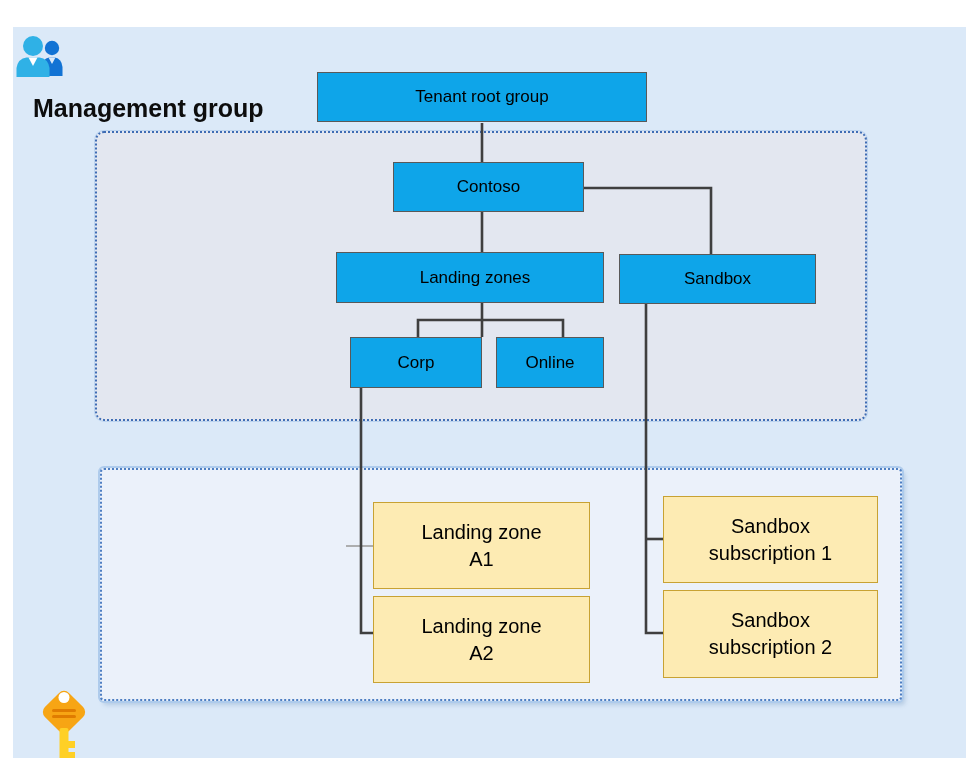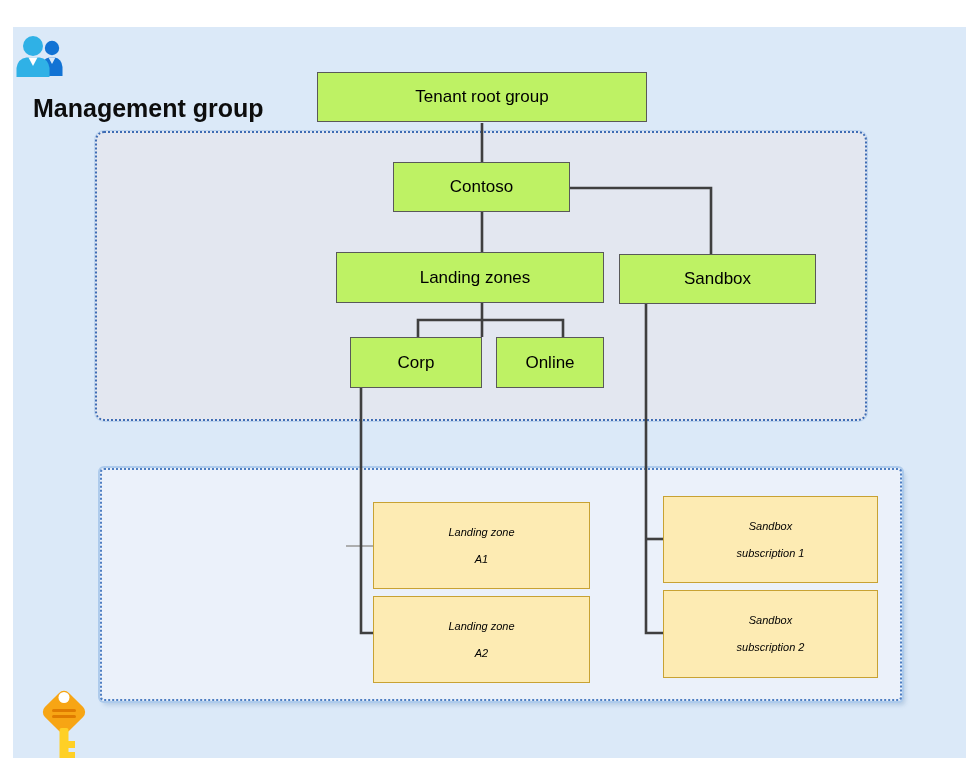--- a/index.html
+++ b/index.html
@@ -18,32 +18,32 @@
     background:#ebf1fa; border:2px dotted #4d7ec2; border-radius:4px;
     box-shadow:0 0 0 2px #aecbec, 3px 4px 4px rgba(110,145,190,0.35); z-index:1;
   }
 
   svg.connectors { position:absolute; left:0; top:0; z-index:5; pointer-events:none; }
 
   .node {
     position:absolute; z-index:10; display:flex; align-items:center; justify-content:center;
     text-align:center; color:#000000;
   }
-  .node-white { background:#bef264; border:1.6px solid #595959; font-size:17px; }
+  .node-white { background:#0ea5e9; border:1.6px solid #595959; font-size:17px; }
   .node-yellow {
-    background:#fdebb3; border:1.5px solid #c8a233; font-size:11px;
-    line-height:27px; white-space:pre-line;font-style:italic;
+    background:#fdebb3; border:1.5px solid #c8a233; font-size:20px;
+    line-height:27px; white-space:pre-line;
   }
 
   .heading { position:absolute; z-index:10; font-weight:bold; font-size:25px; color:#0d0d0d; }
   .icon { position:absolute; z-index:10; }
 
   
   .n-tenant   { left:317px; top:56px;  width:330px; height:50px; }
-  .n-contoso  { left:393px; top:146px; width:177px; height:50px; }
+  .n-contoso  { left:393px; top:146px; width:191px; height:50px; }
   .n-landing  { left:336px; top:236px; width:268px; height:51px;padding-left:10px; }
   .n-sandbox  { left:619px; top:238px; width:197px; height:50px; }
   .n-corp     { left:350px; top:321px; width:132px; height:51px; }
   .n-online   { left:496px; top:321px; width:108px; height:51px; }
   .n-a1       { left:373px; top:486px; width:217px; height:87px; }
   .n-a2       { left:373px; top:580px; width:217px; height:87px; }
   .n-sub1     { left:663px; top:480px; width:215px; height:87px; }
   .n-sub2     { left:663px; top:574px; width:215px; height:88px; }
 
   .h-mg   { left:33px; top:78px; }

